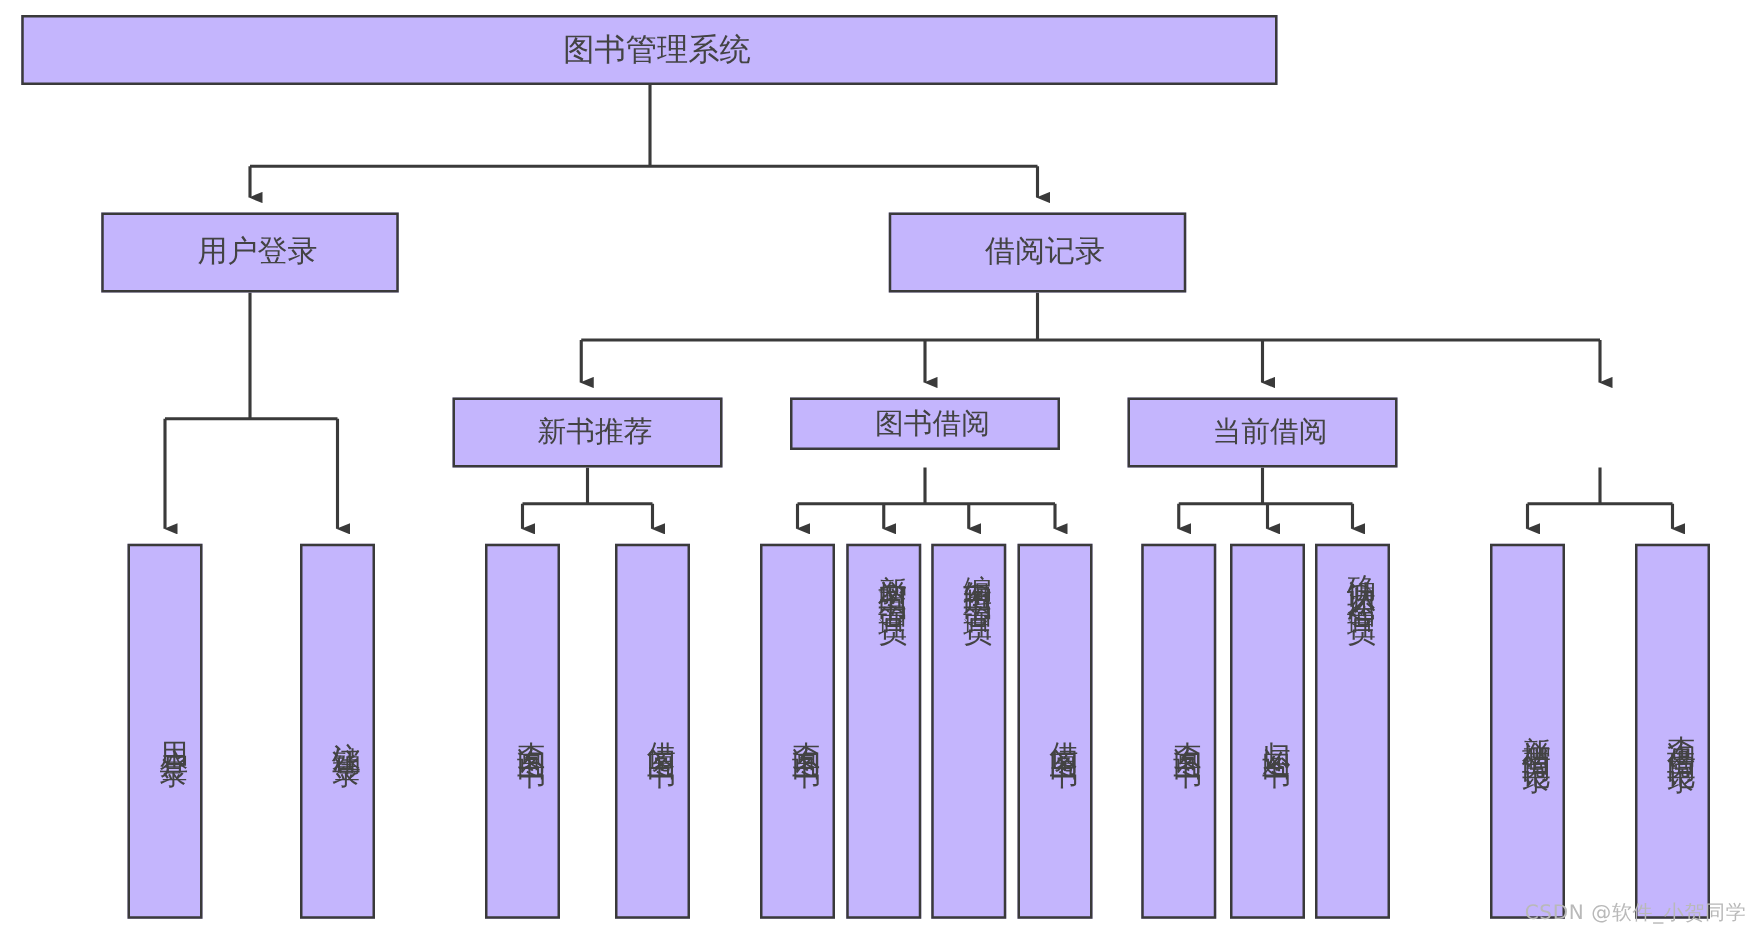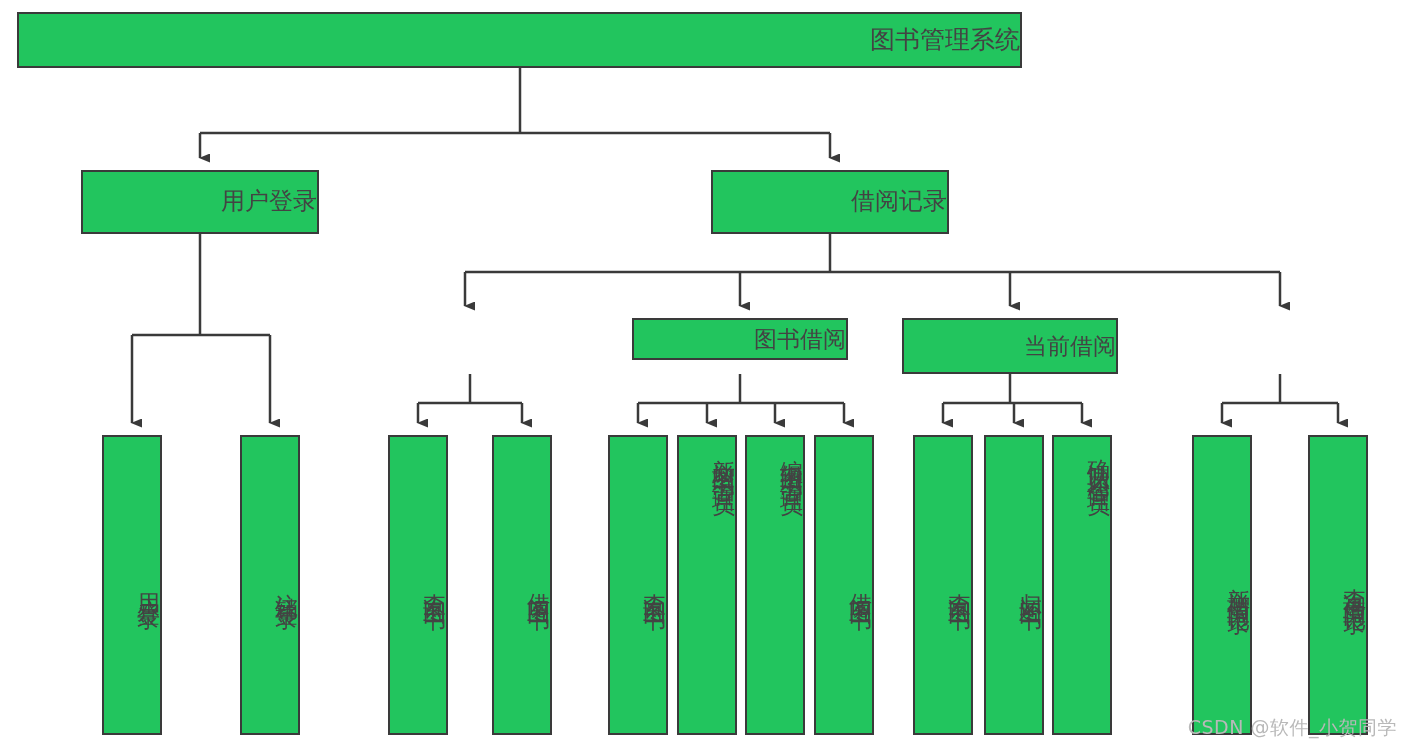--- a/index.html
+++ b/index.html
@@ -21,25 +21,25 @@
   #diagram-svg {
     position: absolute;
     left: 0;
     top: 0;
     width: 1405px;
     height: 747px;
   }
   .node {
     position: absolute;
     box-sizing: border-box;
-    background: #22c55e;
+    background: #c4b5fd;
     border: 2.5px solid #3a3a3a;
     display: flex;
     align-items: center;
-    justify-content: flex-end;
+    justify-content: center;
     color: #434343;
     line-height: 1.22;
     text-align: center;
     padding-left: 12px;
   }
   .node-root {
     font-size: 25px;
   }
   .node-l2 {
     font-size: 24px;
@@ -60,21 +60,21 @@
     display: block;
   }
   .node-leaf.center-v {
     align-items: center;
     padding-top: 0;
   }
   #watermark {
     position: absolute;
     right: 8px;
     bottom: 6px;
-    font-size: 19px;
+    font-size: 16px;
     color: #b9b9b9;
     white-space: nowrap;
     letter-spacing: 0.5px;
   }
 </style>
 </head>
 <body>
 
 <div id="diagram-root">
 
@@ -132,20 +132,23 @@
     <span>图书管理系统</span>
   </div>
 
   <div class="node node-l2" style="left:81px; top:170px; width:238px; height:64px;">
     <span>用户登录</span>
   </div>
   <div class="node node-l2" style="left:711px; top:170px; width:238px; height:64px;">
     <span>借阅记录</span>
   </div>
 
+  <div class="node node-l3" style="left:362px; top:318px; width:216px; height:56px;">
+    <span>新书推荐</span>
+  </div>
   <div class="node node-l3" style="left:632px; top:318px; width:216px; height:42px;">
     <span>图书借阅</span>
   </div>
   <div class="node node-l3" style="left:902px; top:318px; width:216px; height:56px;">
     <span>当前借阅</span>
   </div>
 
   <div class="node node-leaf center-v" style="left:102px; top:435px; width:60px; height:300px;">
     <span class="vtext">用户登录</span>
   </div>

